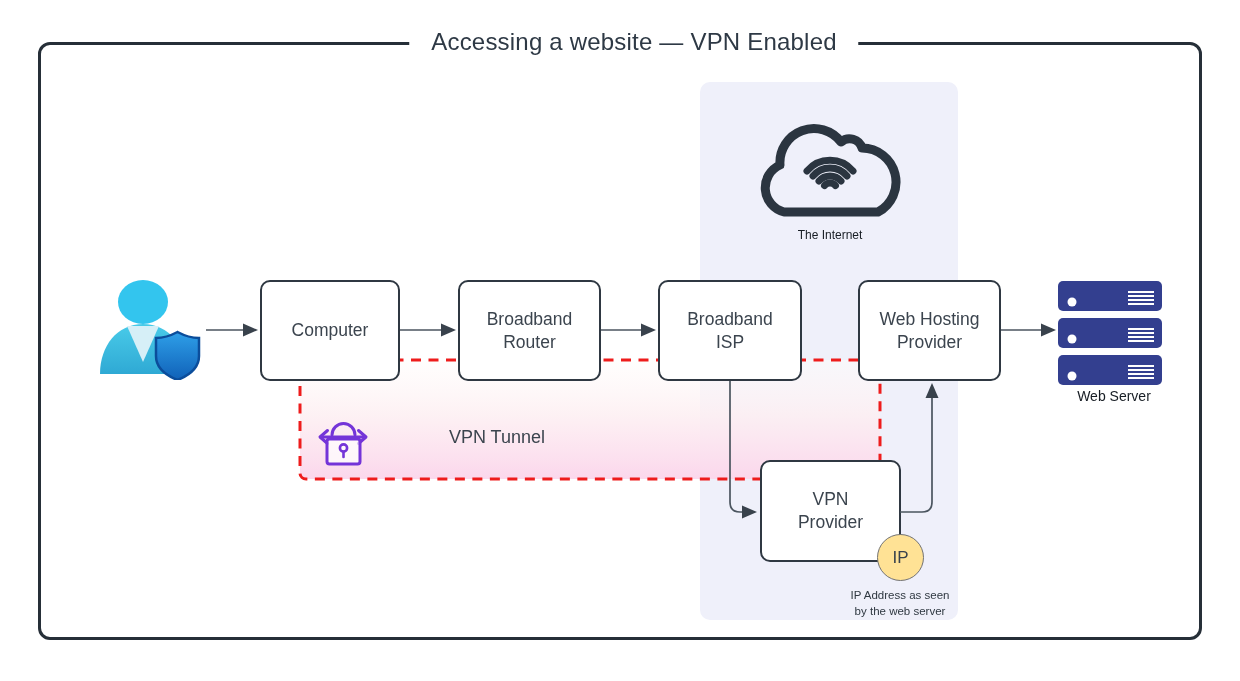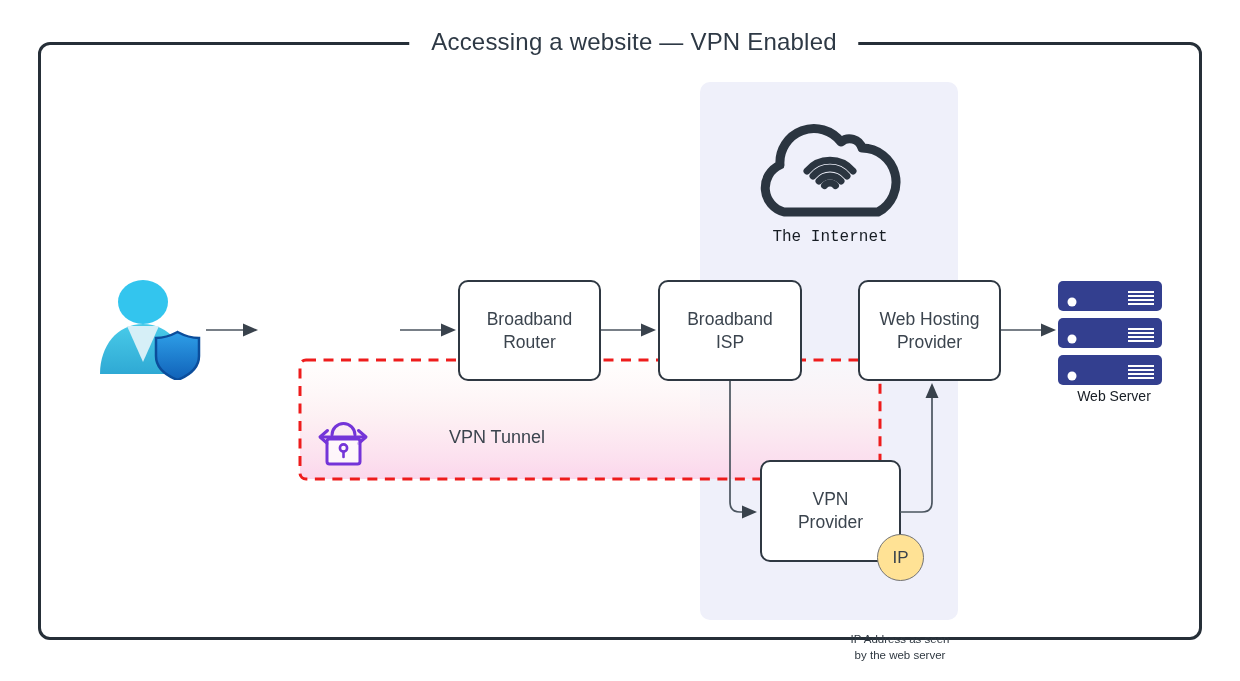--- a/index.html
+++ b/index.html
@@ -35,24 +35,24 @@
   .node-router{left:458px;top:280px;width:143px;height:101px;}
   .node-isp{left:658px;top:280px;width:144px;height:101px;}
   .node-webhost{left:858px;top:280px;width:143px;height:101px;}
   .node-vpn{left:760px;top:460px;width:141px;height:102px;}
   .icon-wrap{position:absolute;z-index:7;}
   .label{
     position:absolute;z-index:8;text-align:center;color:#171d24;
     white-space:pre-line;
   }
   .user-label{left:77px;top:382px;width:140px;font-size:15px;line-height:20px;color:#1d242b;}
-  .internet-label{left:742px;top:228px;width:176px;font-size:16px;font-family:Liberation Mono, monospace;}
+  .internet-label{left:742px;top:228px;width:176px;font-size:12px;}
   .webserver-label{left:1052px;top:388px;width:124px;font-size:14px;}
   .tunnel-label{left:385px;top:427px;width:160px;font-size:18px;color:#3b444e;text-align:right;z-index:8;position:absolute;}
-  .ip-caption{left:790px;top:587px;width:220px;font-size:11.5px;line-height:16px;color:#2f3841;margin-top:44px;}
+  .ip-caption{left:790px;top:587px;width:220px;font-size:11.5px;line-height:16px;color:#2f3841;}
   .ip-badge{
     position:absolute;left:877px;top:534px;width:47px;height:47px;border-radius:50%;
     background:#ffe295;border:1px solid #737373;box-sizing:border-box;
     display:flex;align-items:center;justify-content:center;
     font-size:17px;color:#39424c;z-index:9;
   }
 </style>
 </head>
 <body>
 
@@ -68,20 +68,21 @@
         <stop offset="1" stop-color="#fbd7ec"></stop>
       </linearGradient>
     </defs>
     <rect x="300" y="360" width="580" height="119" rx="6" fill="url(#pinkGrad)" stroke="#ee1c1c" stroke-width="3" stroke-dasharray="10 7.5"></rect>
   </svg>
 
   <div class="frame"></div>
 
   <div class="diagram-title">Accessing a website — VPN Enabled</div>
 
+  <div class="node node-computer">Computer</div>
   <div class="node node-router">Broadband
 Router</div>
   <div class="node node-isp">Broadband
 ISP</div>
   <div class="node node-webhost">Web Hosting
 Provider</div>
   <div class="node node-vpn">VPN
 Provider</div>
 
   <svg class="layer connector-layer">

